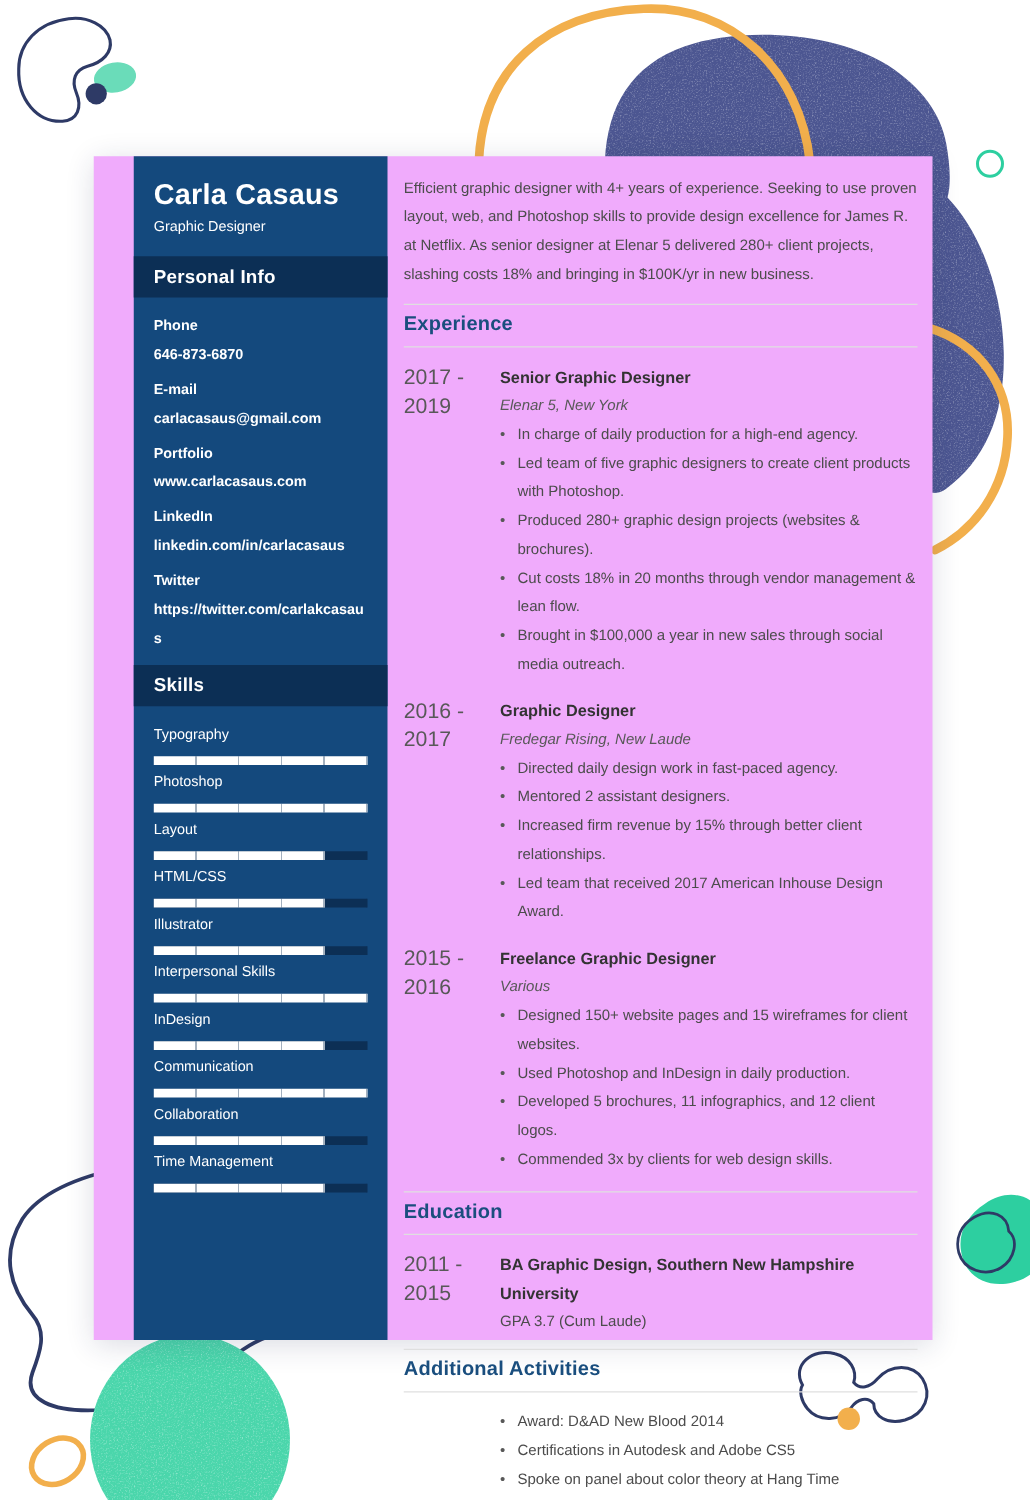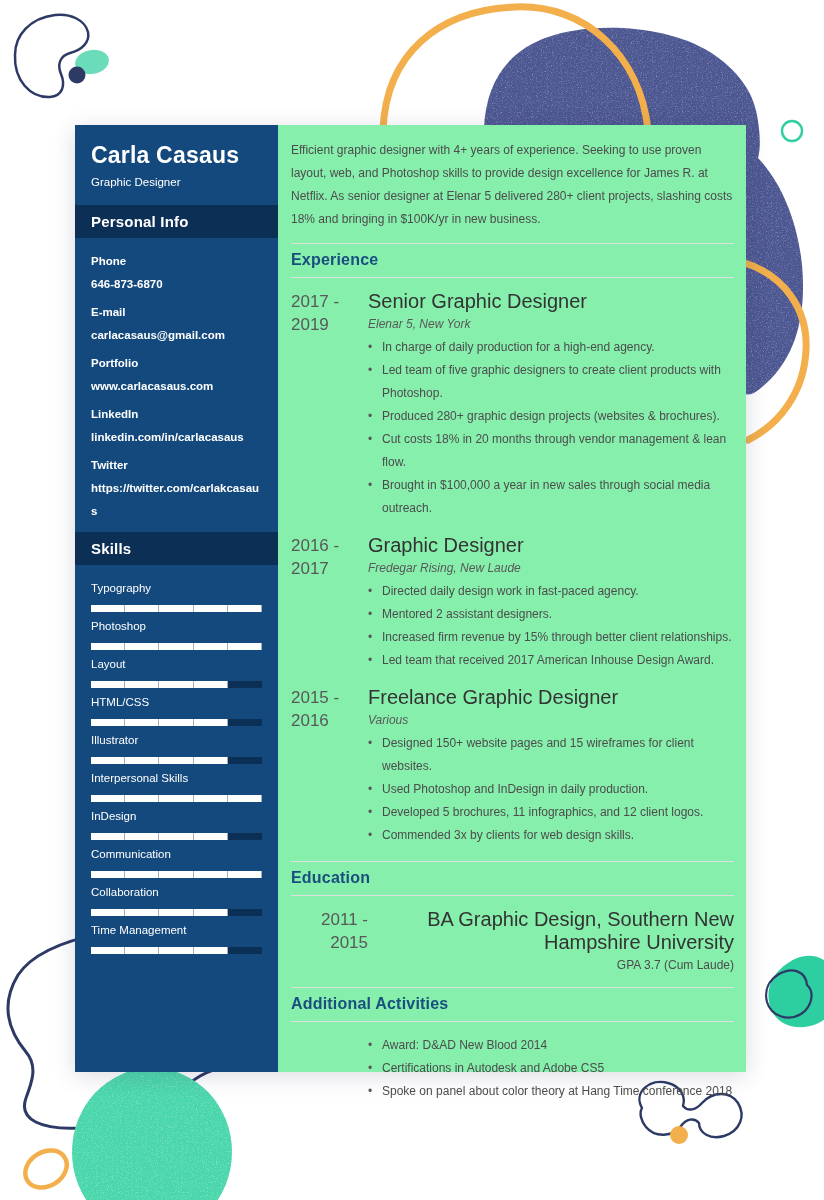--- a/index.html
+++ b/index.html
@@ -10,22 +10,23 @@
   }
   *{box-sizing:border-box;}
   html,body{margin:0;padding:0;}
   body{
     width:824px;height:1200px;position:relative;overflow:hidden;
     background:#fff;font-family:"Liberation Sans", sans-serif;
   }
   .decor-layer{position:absolute;left:0;top:0;z-index:0;}
   .resume-card{
     position:absolute;left:75px;top:125px;width:671px;height:947px;
-    background:#86efac;display:flex;z-index:1;
+    background:#f0abfc;display:flex;z-index:1;
     box-shadow:0 4px 22px rgba(30,40,80,.16);
+    padding-left:32px;
   }
   
   .sidebar{width:203px;flex:none;background:var(--c-sidebar);color:#fff;}
   .side-name{font-size:23px;font-weight:bold;margin:17px 16px 7px;letter-spacing:.2px;}
   .side-role{font-size:11.5px;margin:0 16px 17px;}
   .side-band{
     background:var(--c-sidebar-dark);padding:8px 16px;font-size:15px;
     font-weight:bold;letter-spacing:.2px;
   }
   .info-list{padding:12px 16px 4px;}
@@ -45,27 +46,27 @@
   .main{flex:1;padding:14px 12px 0 13px;color:var(--c-text);}
   .summary{font-size:12px;line-height:23px;margin:0 0 12px;}
   .section-heading{
     border-top:1px solid var(--c-divider);border-bottom:1px solid var(--c-divider);
     padding:7px 0 8px;font-size:16px;font-weight:bold;color:var(--c-heading);
     margin:0 0 12px;letter-spacing:.2px;
   }
   .entry{display:flex;margin-bottom:14px;}
   .entry-dates{width:77px;flex:none;font-size:17px;line-height:23px;color:var(--c-muted);}
   .entry-body{flex:1;min-width:0;}
-  .entry-title{font-size:20px;font-weight:normal;color:#333;line-height:23px;}
+  .entry-title{font-size:13px;font-weight:bold;color:#333;line-height:23px;}
   .entry-company{font-size:12px;font-style:italic;color:var(--c-muted);line-height:23px;}
   .entry-detail{font-size:12px;line-height:23px;}
   .bullet{display:flex;font-size:12px;line-height:23px;}
   .bullet-dot{width:14px;flex:none;color:var(--c-muted);}
   .additional-bullets{margin-left:77px;margin-bottom:12px;}
-  .edu-section .entry{margin-bottom:10px;text-align:right;}
+  .edu-section .entry{margin-bottom:10px;}
 </style>
 </head>
 <body>
 
 <svg class="decor-layer" width="824" height="1200" viewBox="0 0 824 1200">
   <defs>
     <filter id="speckle" x="-10%" y="-10%" width="120%" height="120%">
       <feTurbulence type="fractalNoise" baseFrequency="0.8" numOctaves="2" seed="7" result="n"></feTurbulence>
       <feColorMatrix in="n" type="matrix" values="0 0 0 0 1  0 0 0 0 1  0 0 0 0 1  0.9 0.9 0.9 0 -1.35" result="spots"></feColorMatrix>
       <feComposite in="spots" in2="SourceAlpha" operator="in"></feComposite>

